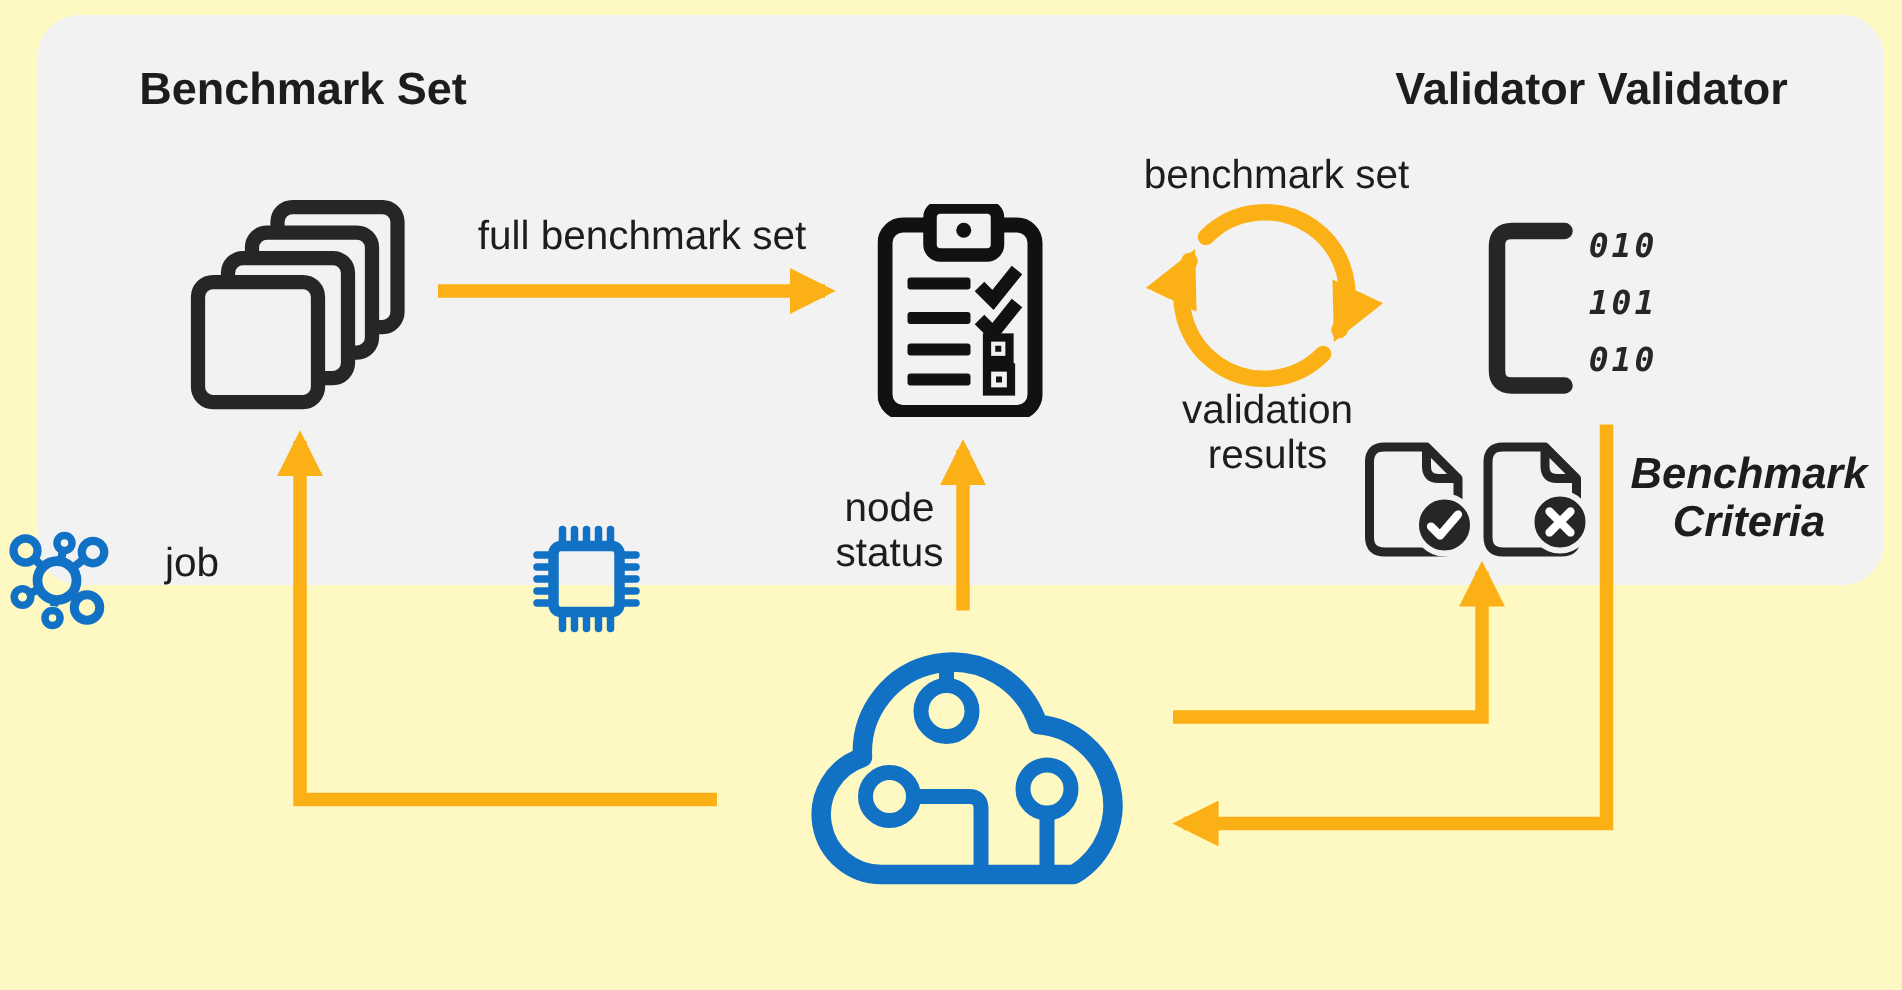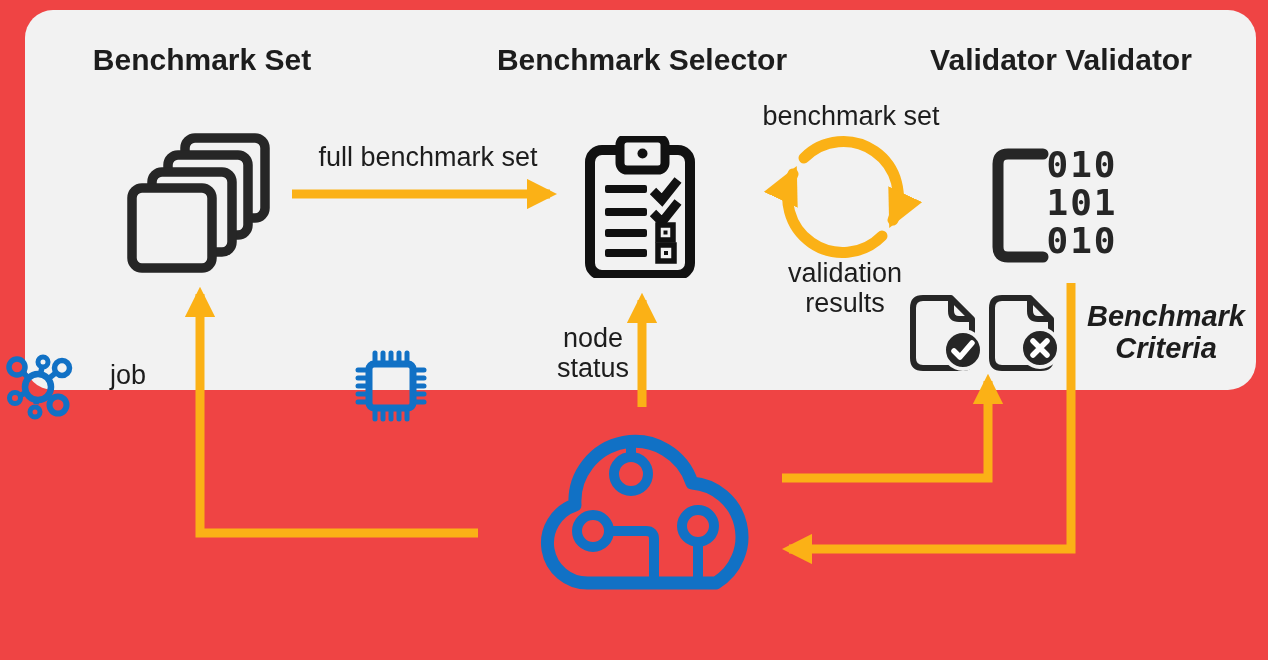--- a/index.html
+++ b/index.html
@@ -1,26 +1,26 @@
 <!DOCTYPE html>
 <html><head>
 <meta charset="utf-8">
 <style>
   html,body{margin:0;padding:0;background:#000;}
-  .canvas{position:relative;width:1268px;height:660px;background:#ef4444;overflow:hidden;
+  .canvas{position:relative;width:1268px;height:660px;background:#fef9c3;overflow:hidden;
           font-family:"Liberation Sans",sans-serif;color:#1d1d1d;}
   .panel{position:absolute;left:25px;top:10px;width:1231px;height:380px;
          background:#F2F2F2;border-radius:28px;}
   .abs{position:absolute;}
   .ctr{transform:translateX(-50%);text-align:center;white-space:nowrap;}
   .title{font-size:30px;font-weight:700;line-height:32px;}
   .lbl{font-size:27px;font-weight:400;line-height:30px;}
   .crit{font-size:29px;font-weight:700;line-height:32px;}
-  .binary{font-family:"DejaVu Sans Mono",monospace;font-weight:700;font-size:36px;
-          line-height:38px;letter-spacing:2px;color:#262626;text-align:center;}
+  .binary{font-family:"DejaVu Sans Mono",monospace;font-weight:700;font-size:22px;
+          line-height:38px;letter-spacing:2px;color:#262626;text-align:center;font-style:italic;}
   svg{display:block;}
   .layer2{z-index:2;} .layer3{z-index:3;}
 </style>
 </head>
 <body>
 
 <div class="canvas">
 
   <div class="panel"></div>
 
@@ -37,21 +37,20 @@
       <path d="M782,478 H988 V381" marker-end="url(#ah)"></path>
       <path d="M1071,283 V549 H789" marker-end="url(#ah)"></path>
     </g>
     <g stroke="#FBB116" stroke-width="11" fill="none" stroke-linecap="round">
       <path d="M804,158 A55,55 0 0 1 893,220" marker-end="url(#ah)"></path>
       <path d="M882,236 A55,55 0 0 1 793,174" marker-end="url(#ah)"></path>
     </g>
   </svg>
 
   <div class="abs layer3 title ctr" style="left:202px;top:44px;">Benchmark Set</div>
-  <div class="abs layer3 title ctr" style="left:642px;top:44px;">Benchmark Selector</div>
   <div class="abs layer3 title ctr" style="left:1061px;top:44px;">Validator Validator</div>
 
   <div class="abs layer3 lbl ctr" style="left:428px;top:142px;">full benchmark set</div>
   <div class="abs layer3 lbl ctr" style="left:851px;top:101px;">benchmark set</div>
   <div class="abs layer3 lbl ctr" style="left:845px;top:258px;">
     <div>validation</div>
     <div>results</div>
   </div>
   <div class="abs layer3 lbl ctr" style="left:593px;top:323px;">
     <div>node</div>

